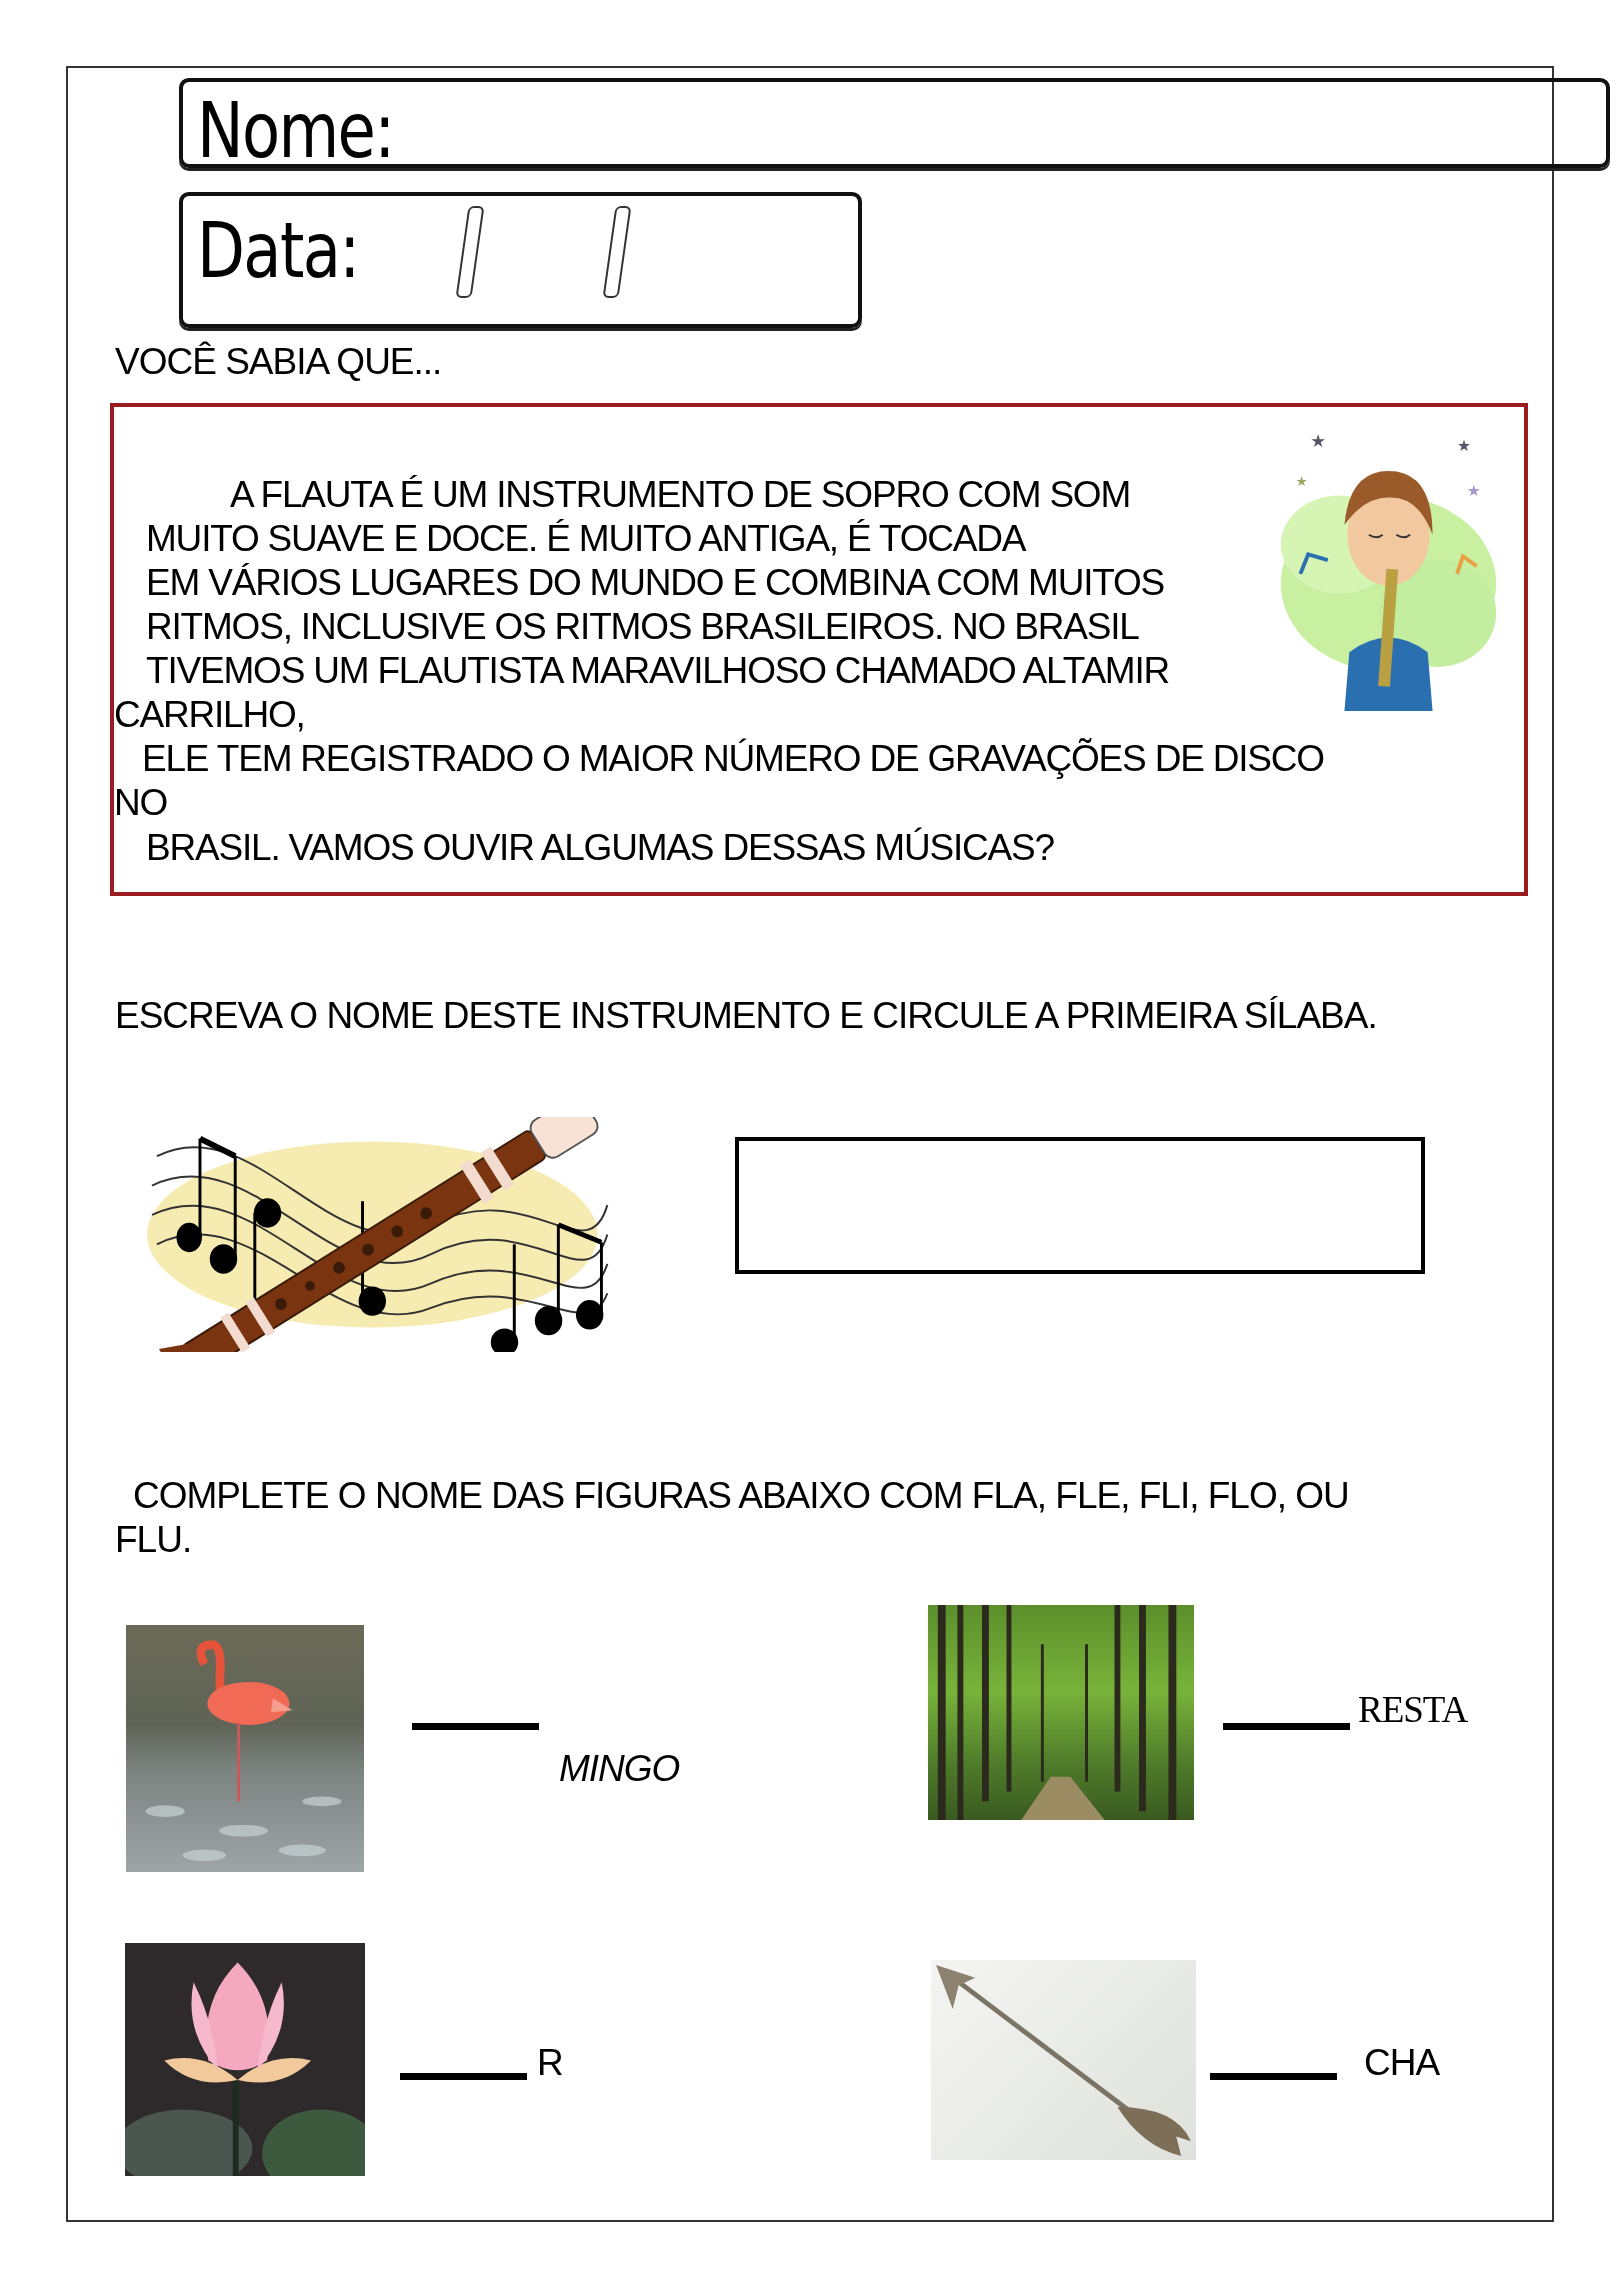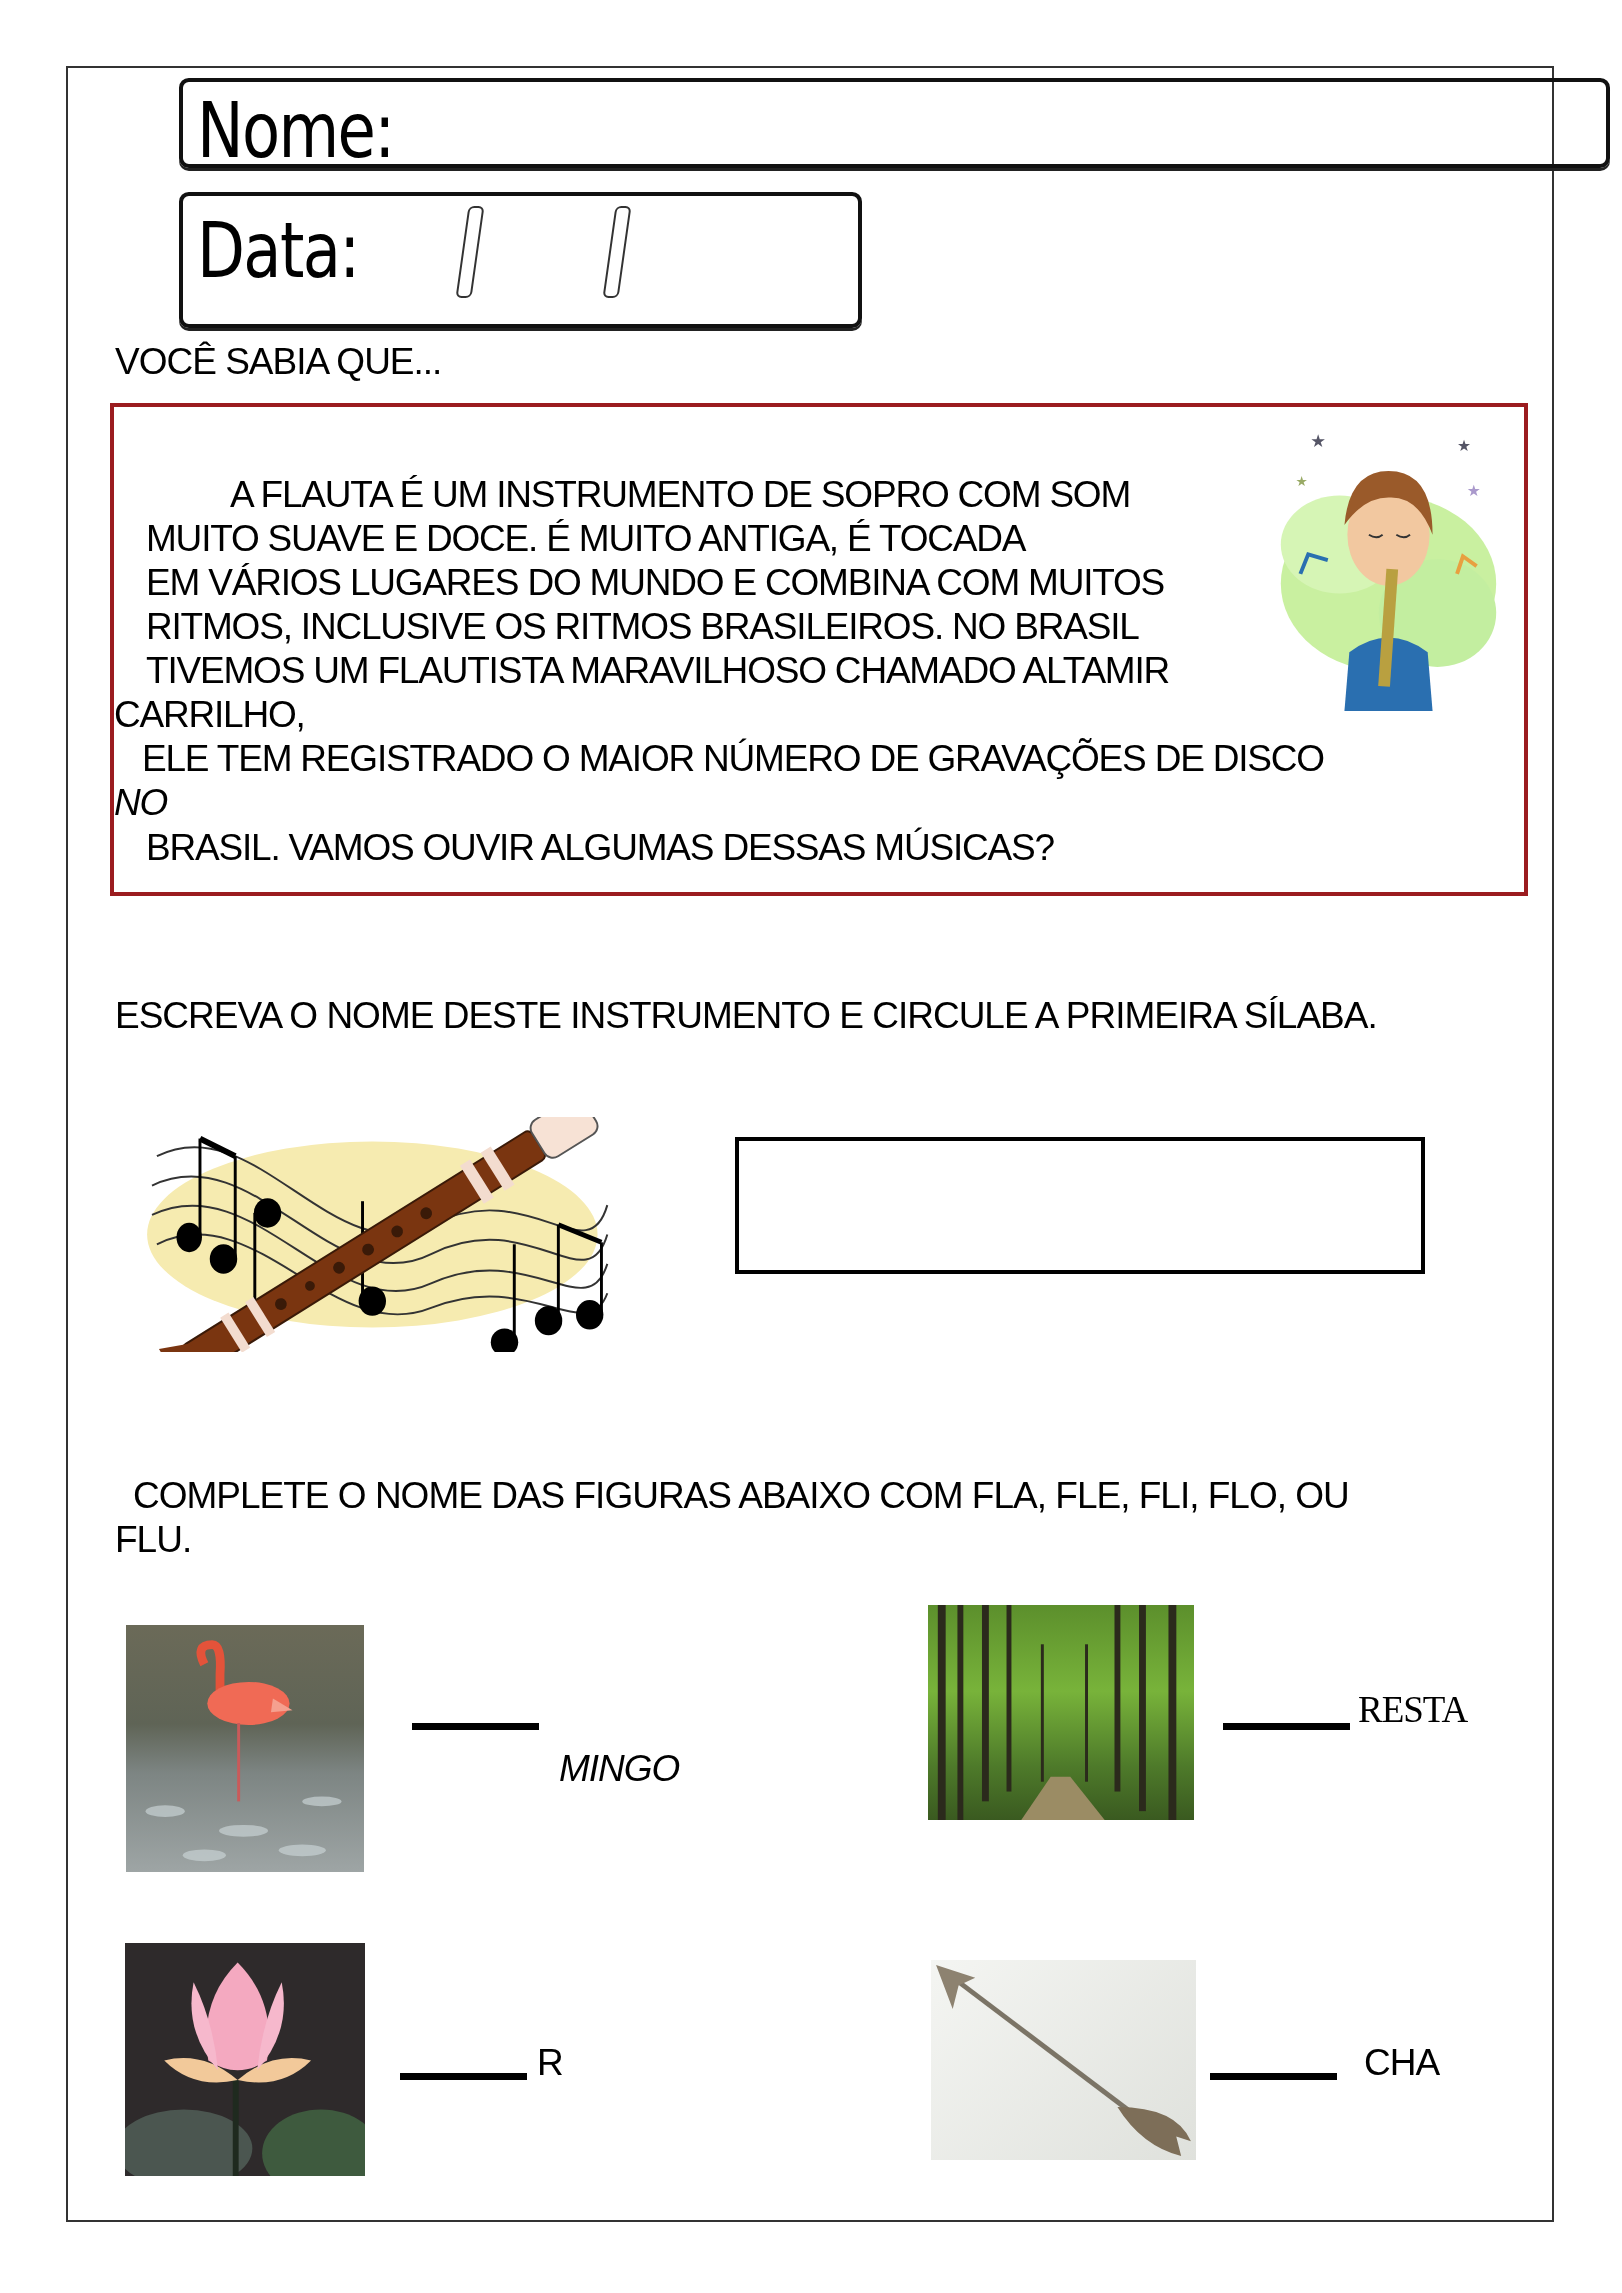--- a/index.html
+++ b/index.html
@@ -33,21 +33,21 @@
 <div class="txt" style="left:115px;top:341px;">VOCÊ SABIA QUE...</div>
 
 <div class="info-box">
   <div class="info-line" style="left:116px;top:67px;">A FLAUTA É UM INSTRUMENTO DE SOPRO COM SOM</div>
   <div class="info-line" style="left:32px;top:111px;">MUITO SUAVE E DOCE. É MUITO ANTIGA, É TOCADA</div>
   <div class="info-line" style="left:32px;top:199px;">RITMOS, INCLUSIVE OS RITMOS BRASILEIROS. NO BRASIL</div>
   <div class="info-line" style="left:32px;top:155px;">EM VÁRIOS LUGARES DO MUNDO E COMBINA COM MUITOS</div>
   <div class="info-line" style="left:32px;top:243px;width:1225px;overflow:hidden;">TIVEMOS UM FLAUTISTA MARAVILHOSO CHAMADO ALTAMIR</div>
   <div class="info-line" style="left:0px;top:287px;">CARRILHO,</div>
   <div class="info-line" style="left:28px;top:331px;">ELE TEM REGISTRADO O MAIOR NÚMERO DE GRAVAÇÕES DE DISCO</div>
-  <div class="info-line" style="left:0px;top:375px;font-style:italic;">NO</div>
+  <div class="info-line" style="left:0px;top:375px;">NO</div>
   <div class="info-line" style="left:32px;top:420px;">BRASIL. VAMOS OUVIR ALGUMAS DESSAS MÚSICAS?</div>
 
   <svg style="position:absolute;left:1157px;top:19.6px;" width="235" height="284" viewBox="0 0 240 290">
     <ellipse cx="120" cy="160" rx="110" ry="90" fill="#c9f0a0"></ellipse>
     <ellipse cx="70" cy="120" rx="60" ry="50" fill="#d6f5b5"></ellipse>
     <ellipse cx="170" cy="190" rx="60" ry="55" fill="#c3eea0"></ellipse>
     <text x="40" y="20" font-size="18" fill="#556">★</text>
     <text x="190" y="25" font-size="16" fill="#556">★</text>
     <text x="200" y="70" font-size="16" fill="#a9c">★</text>
     <text x="25" y="60" font-size="14" fill="#9a6">★</text>

